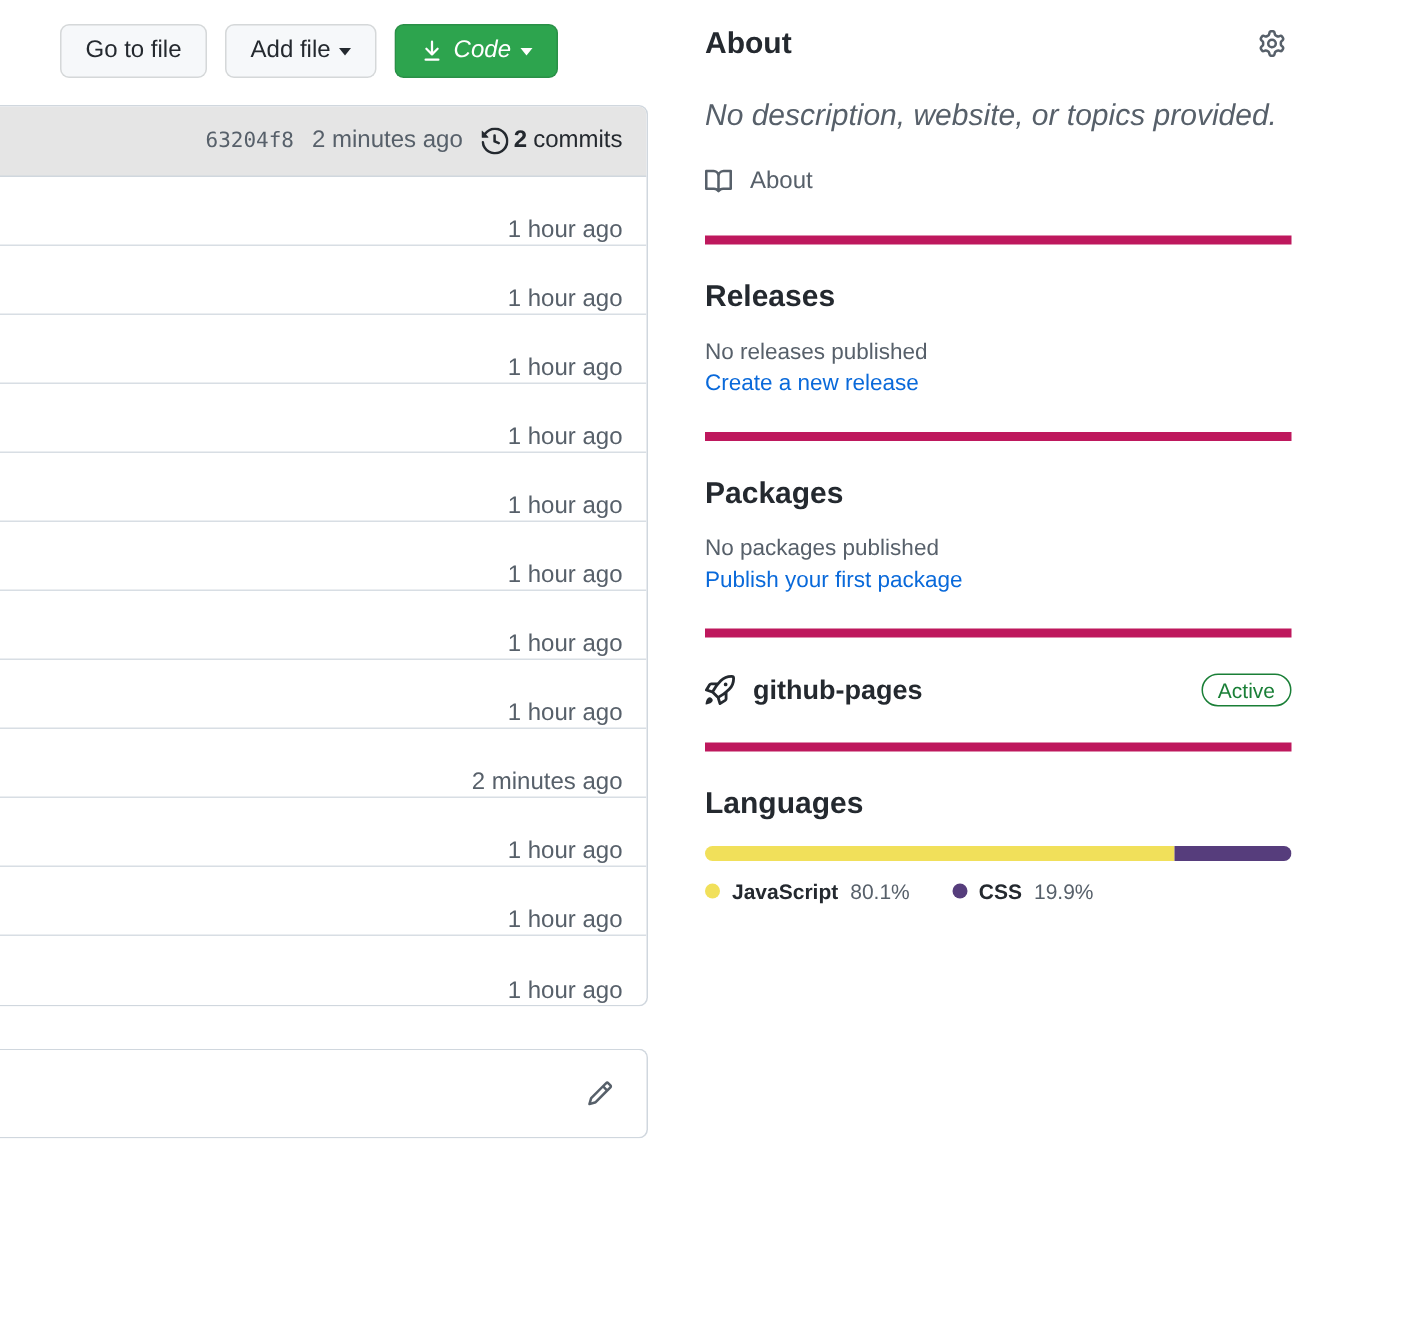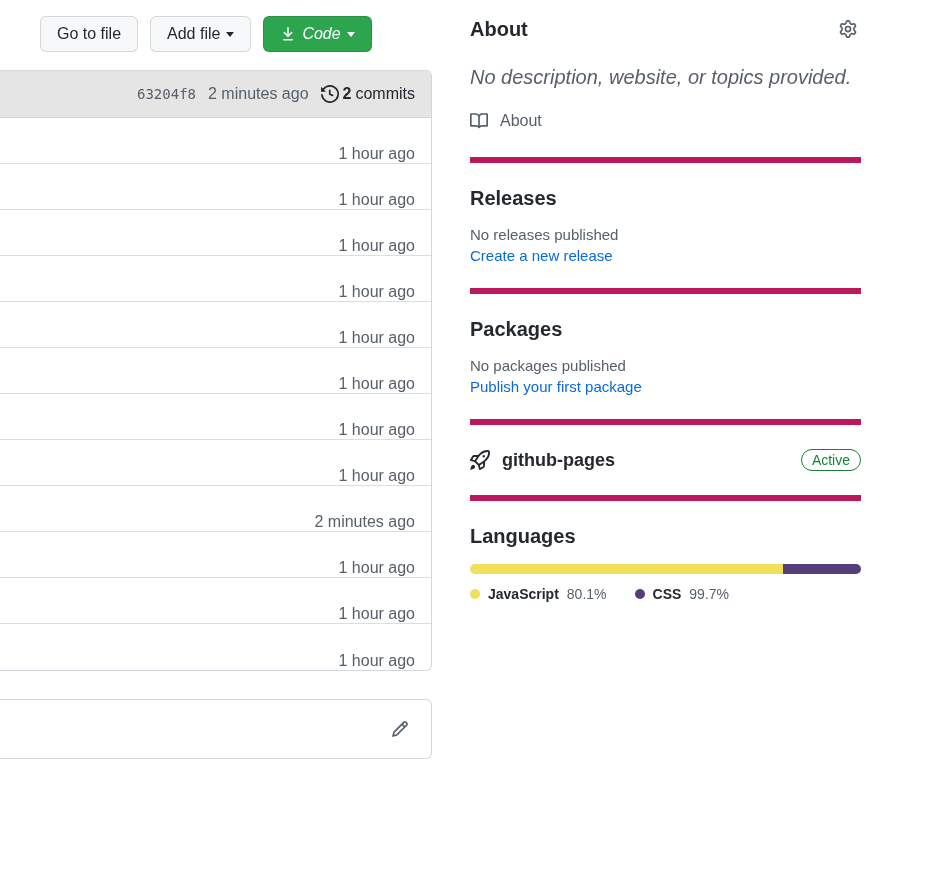--- a/index.html
+++ b/index.html
@@ -371,18 +371,18 @@
         </div>
       <div class="lang-list" id="lang-list">
           <div class="lang-item">
             <span class="lang-dot" style="background: rgb(241, 224, 90);"></span>
             <span class="lang-name">JavaScript</span>
             <span class="lang-pct">80.1%</span>
           </div>
           <div class="lang-item">
             <span class="lang-dot" style="background: rgb(86, 61, 124);"></span>
             <span class="lang-name">CSS</span>
-            <span class="lang-pct">99.7%</span>
+            <span class="lang-pct">19.9%</span>
           </div>
         </div>
     </div>
   </div>
 </div>
 
 </body></html>

